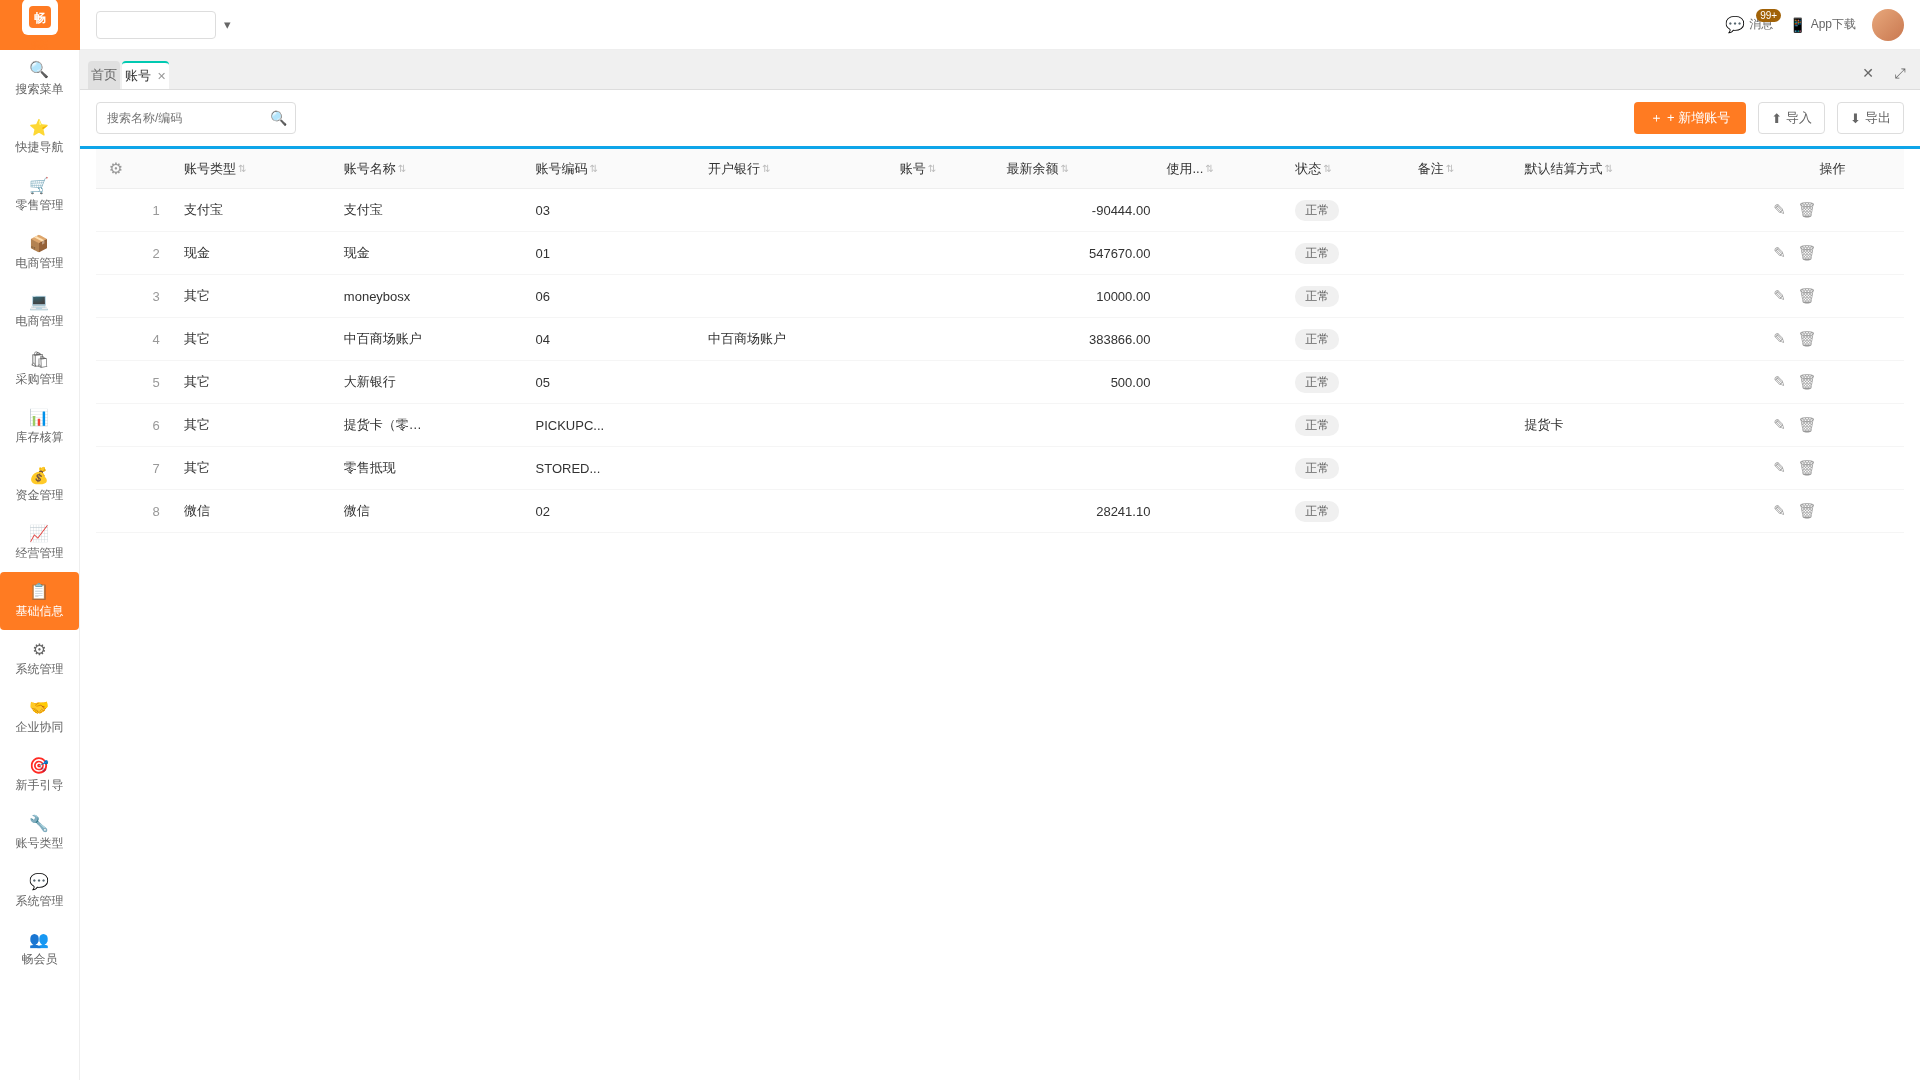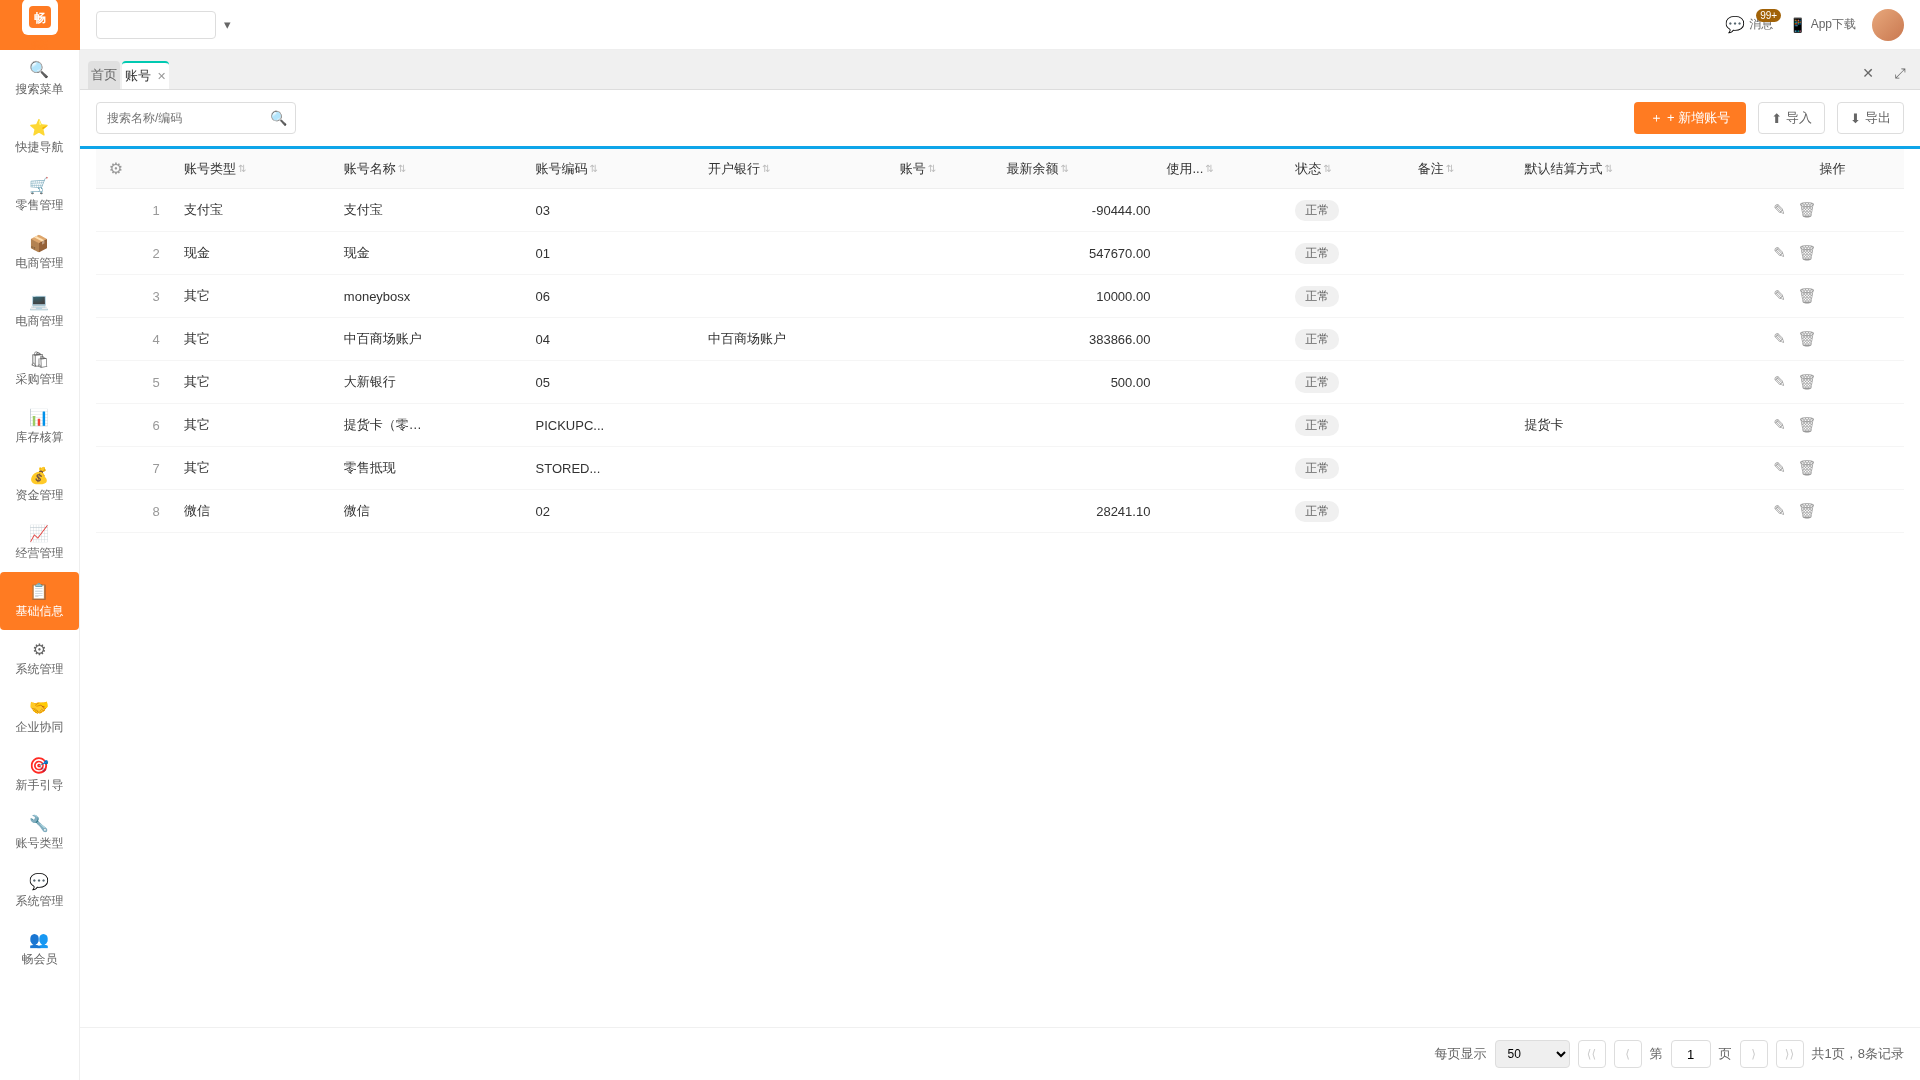--- a/index.html
+++ b/index.html
@@ -762,30 +762,14 @@
     <td></td>
     <td>
       <button class="action-btn" title="编辑">✎</button>
       <button class="action-btn" title="删除">🗑</button>
     </td>
   </tr>
           </tbody>
       </table>
     </div>
 
-    <div class="pagination">
-      <span>每页显示</span>
-      <select class="page-size-select">
-        <option>50</option>
-        <option>20</option>
-        <option>100</option>
-      </select>
-      <button class="page-btn" disabled="">⟨⟨</button>
-      <button class="page-btn" disabled="">⟨</button>
-      <span>第</span>
-      <input class="page-input" type="text" value="1" style="">
-      <span>页</span>
-      <button class="page-btn" disabled="">⟩</button>
-      <button class="page-btn" disabled="">⟩⟩</button>
-      <span>共1页，8条记录</span>
-    </div>
   </div>
 </div>
 
 </body></html>

